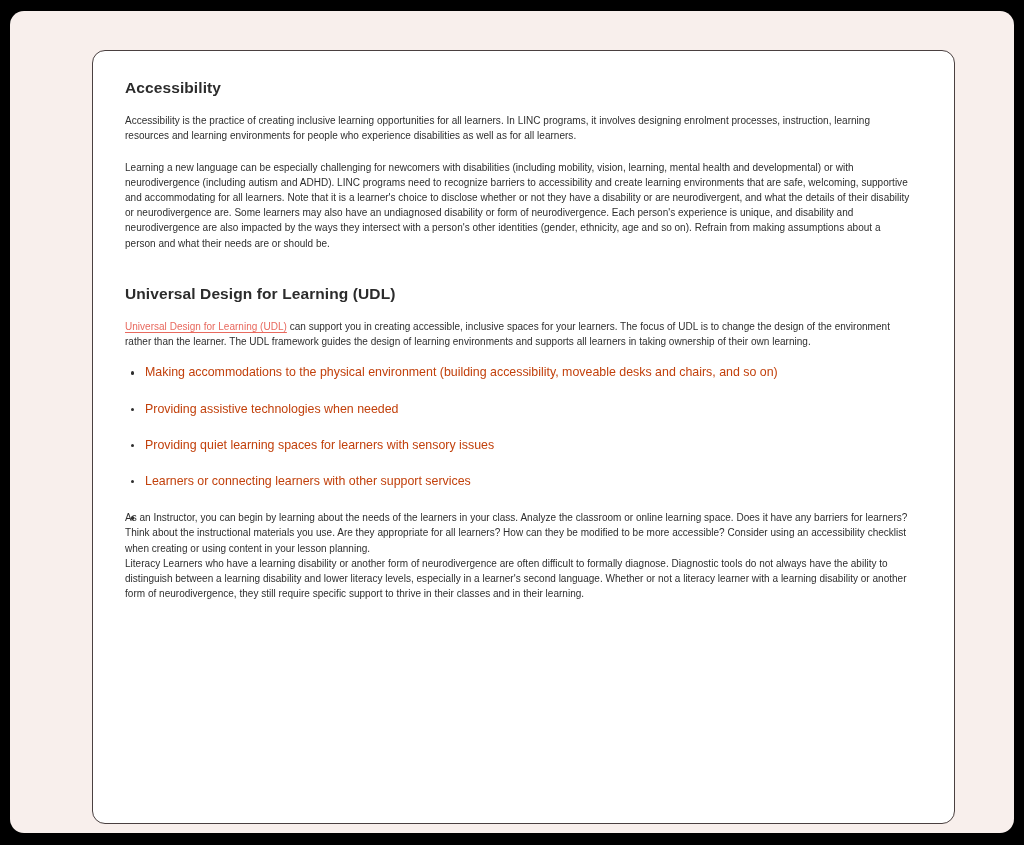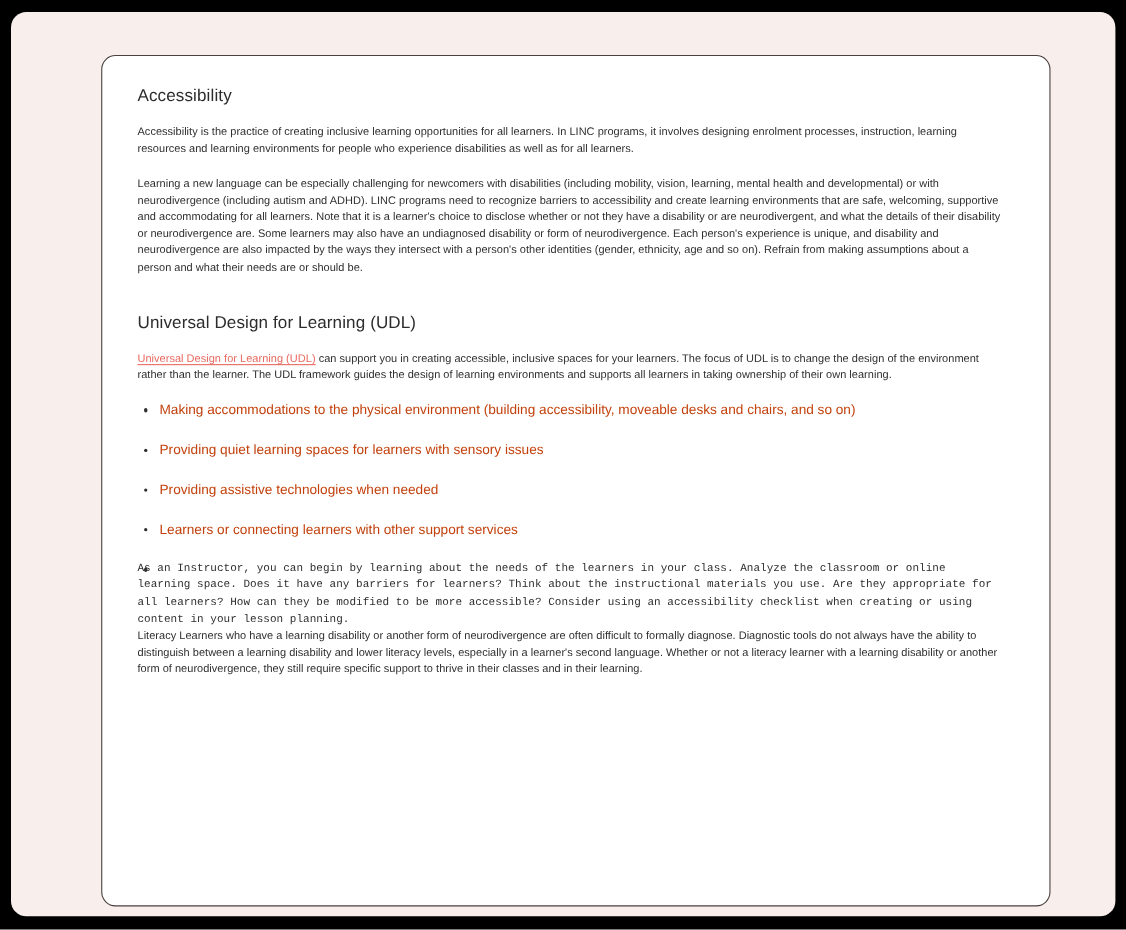--- a/index.html
+++ b/index.html
@@ -38,21 +38,21 @@
     box-sizing: border-box;
     overflow: hidden;
   }
 
   .card-inner {
     padding: 27px 44px 20px 32px;
   }
 
   h2.section-heading {
     font-size: 15.5px;
-    font-weight: normal;
+    font-weight: bold;
     color: #2c2c2c;
     margin: 0 0 15px 0;
     letter-spacing: 0.1px;
     line-height: 1.3;
   }
 
   h2.section-heading.spaced-top {
     margin-top: 33px;
   }
 
@@ -103,21 +103,20 @@
     left: 6px;
     top: 6px;
     width: 3.4px;
     height: 3.4px;
     border-radius: 50%;
     background: #2e2e2e;
   }
 
   .post-list-block {
     margin-top: 33px;
-    font-family: Liberation Mono, monospace;
   }
 </style>
 </head>
 <body>
 
 <div class="page-backdrop">
   <div class="content-card">
     <div class="card-inner">
 
       <h2 class="section-heading">Accessibility</h2>
@@ -131,25 +130,25 @@
       <p class="body-text"><a class="inline-link" href="#">Universal Design for Learning (UDL)</a><span> can support you in creating accessible, inclusive spaces for your learners. The focus of UDL is to change the design of the environment rather than the learner. The UDL framework guides the design of learning environments and supports all learners in taking ownership of their own learning.</span></p>
 
 
       <ul class="bullet-list">
         <li>
           <span class="bullet-dot"></span>
           <span>Making accommodations to the physical environment (building accessibility, moveable desks and chairs, and so on)</span>
         </li>
         <li>
           <span class="bullet-dot"></span>
-          <span>Providing quiet learning spaces for learners with sensory issues</span>
+          <span>Providing assistive technologies when needed</span>
         </li>
         <li>
           <span class="bullet-dot"></span>
-          <span>Providing assistive technologies when needed</span>
+          <span>Providing quiet learning spaces for learners with sensory issues</span>
         </li>
         <li>
           <span class="bullet-dot"></span>
           <span>Learners or connecting learners with other support services</span>
         </li>
         <li>
           <span class="bullet-dot"></span>
         </li>
       </ul>
 

